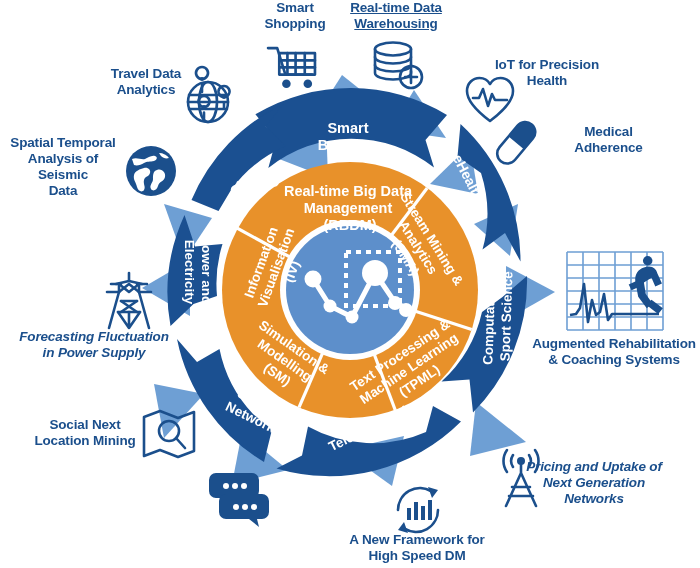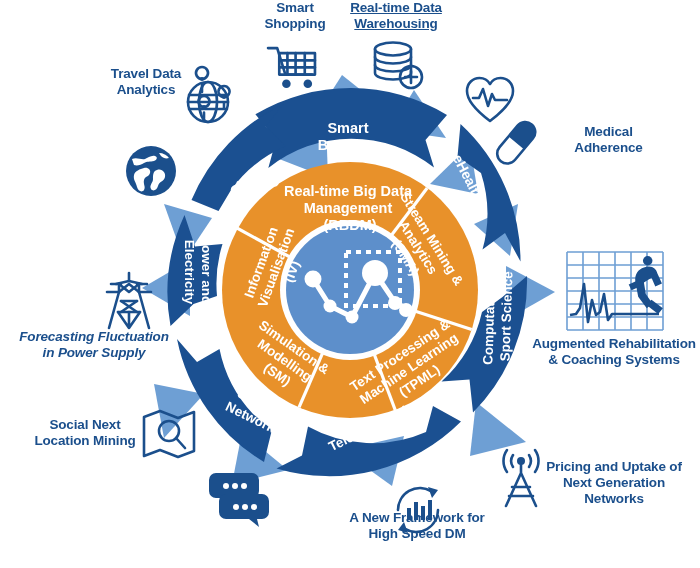--- a/index.html
+++ b/index.html
@@ -366,38 +366,43 @@
     </g>
 
   </svg>
 
   <div class="lbl" style="left:240px;top:0px;width:110px;">Smart
 Shopping</div>
 
   <div class="lbl" style="left:336px;top:0px;width:120px;text-decoration:underline;">Real-time Data
 Warehousing</div>
 
+  <div class="lbl" style="left:482px;top:57px;width:130px;">IoT for Precision
+Health</div>
 
   <div class="lbl" style="left:556px;top:124px;width:105px;">Medical
 Adherence</div>
 
   <div class="lbl" style="left:528px;top:336px;width:172px;">Augmented Rehabilitation
 &amp; Coaching Systems</div>
 
-  <div class="lbl" style="left:538px;top:459px;width:152px;">Pricing and Uptake of
+  <div class="lbl" style="left:518px;top:459px;width:152px;font-style:italic;">Pricing and Uptake of
 Next Generation
 Networks</div>
 
-  <div class="lbl" style="left:337px;top:510px;width:160px;">A New Framework for
+  <div class="lbl" style="left:337px;top:532px;width:160px;">A New Framework for
 High Speed DM</div>
 
 
   <div class="lbl" style="left:24px;top:417px;width:122px;">Social Next
 Location Mining</div>
 
   <div class="lbl" style="left:16px;top:329px;width:156px;font-style:italic;">Forecasting Fluctuation
 in Power Supply</div>
 
+  <div class="lbl" style="left:2px;top:135px;width:122px;">Spatial Temporal
+Analysis of Seismic
+Data</div>
 
   <div class="lbl" style="left:100px;top:66px;width:92px;">Travel Data
 Analytics</div>
 
 </div>
 
 </body></html>

